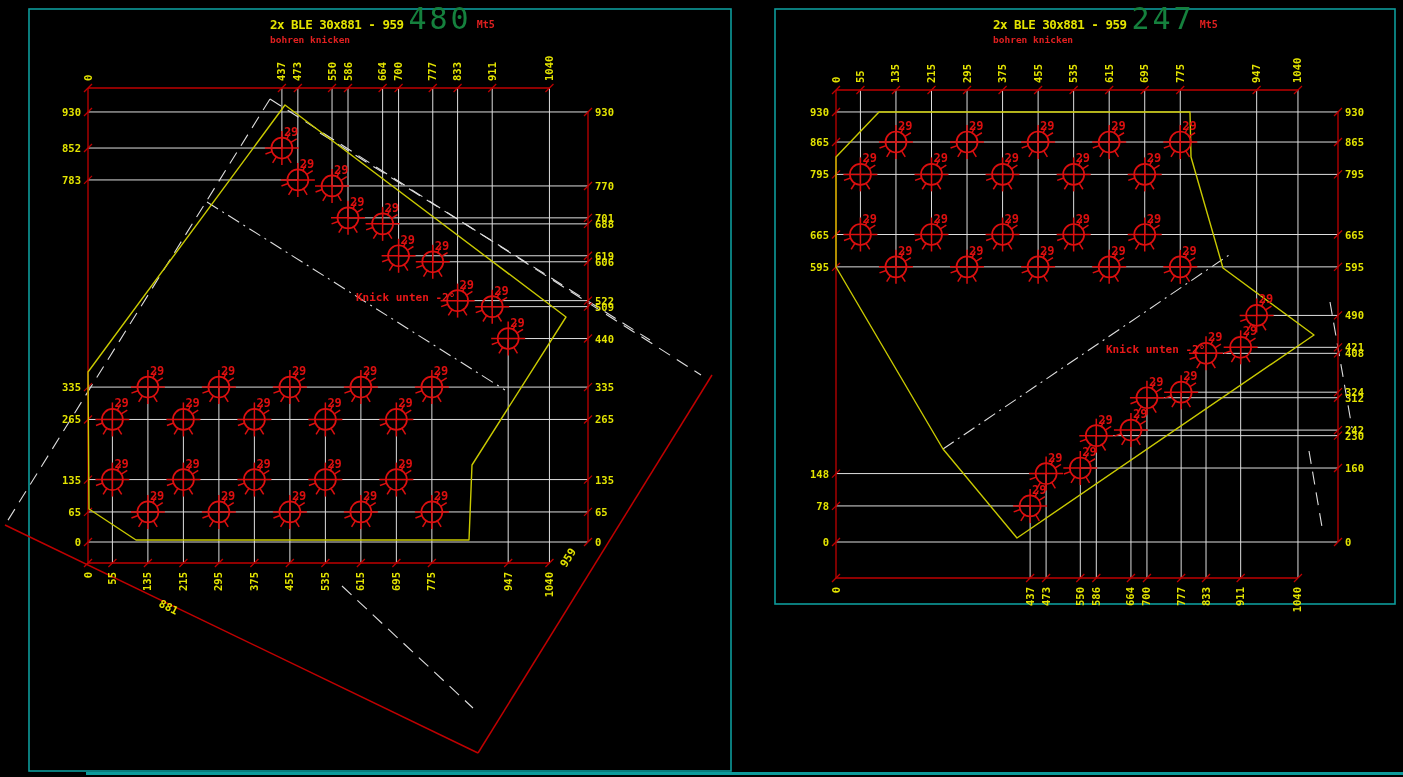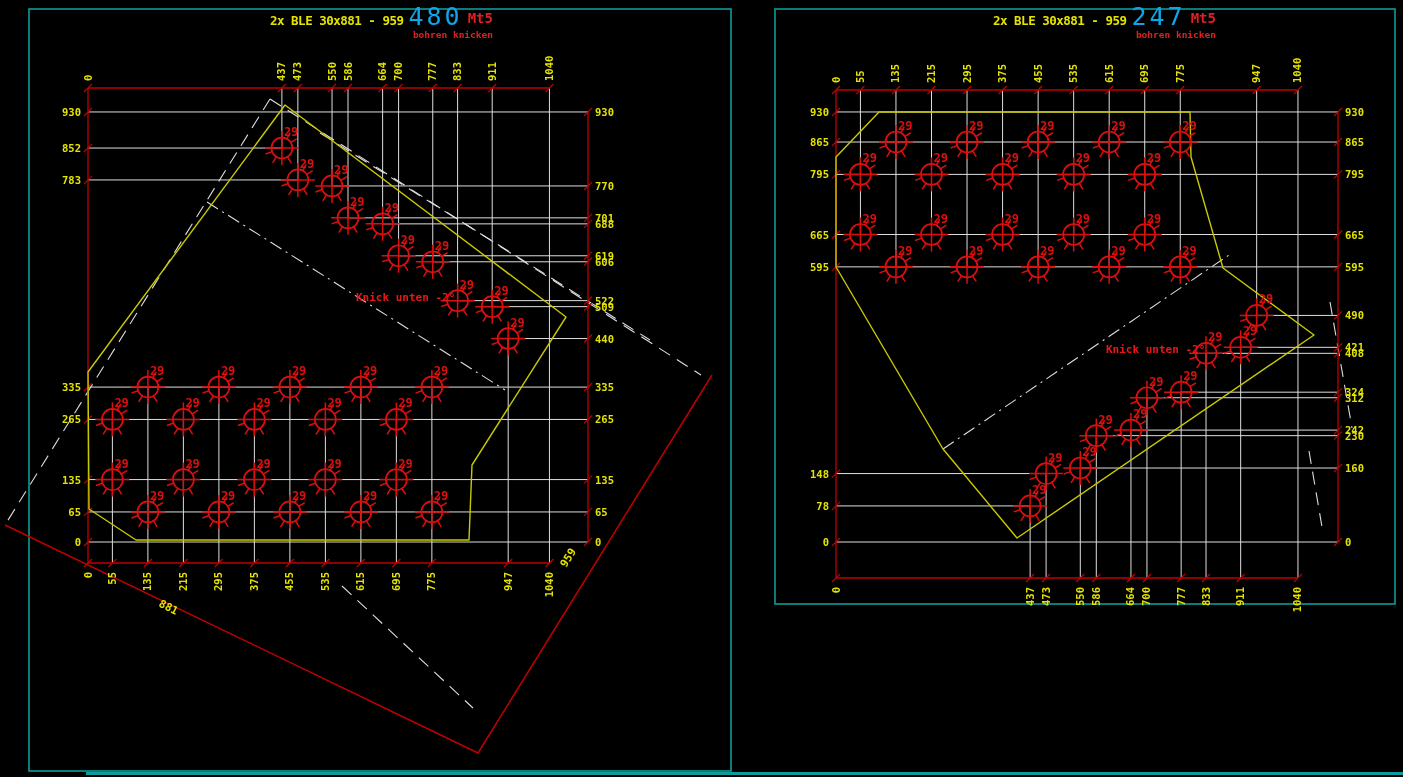--- a/index.html
+++ b/index.html
@@ -1,22 +1,22 @@
 <!DOCTYPE html>
 <html><head>
 <meta charset="utf-8">
 <style>
   html,body{margin:0;padding:0;background:#000;width:1403px;height:777px;overflow:hidden;}
   #stage{position:relative;width:1403px;height:777px;background:#000;font-family:"DejaVu Sans Mono",monospace;}
   svg{position:absolute;left:0;top:0;}
-  .title-block{position:absolute;white-space:nowrap;line-height:1;z-index:5;text-align:right;}
+  .title-block{position:absolute;white-space:nowrap;line-height:1;z-index:5;}
   .title-row{display:flex;align-items:flex-end;}
   .part-label{color:#e4e400;font-size:12.5px;font-weight:bold;letter-spacing:-0.5px;}
-  .big-number{color:#0ea5e9;font-size:25px;font-weight:normal;letter-spacing:3px;margin:0 5px;line-height:0.85;}
-  .suffix{color:#e02020;font-size:14px;font-weight:bold;margin-bottom:2px;}
+  .big-number{color:#15803d;font-size:30px;font-weight:normal;letter-spacing:3px;margin:0 5px;line-height:0.85;}
+  .suffix{color:#e02020;font-size:10px;font-weight:bold;margin-bottom:2px;}
   .subtitle{color:#e02020;font-size:9.5px;font-weight:bold;margin-top:3px;}
 </style>
 </head>
 <body>
 
 <div id="stage">
   <svg id="canvas" width="1403" height="777" viewBox="0 0 1403 777">
       <g>
         <rect x="29" y="9" width="702" height="762" fill="none" stroke="#0d9b9b" stroke-width="1.6"></rect>
         <line x1="549.448" y1="88" x2="549.448" y2="563" stroke="#dedede" stroke-width="1"></line>

